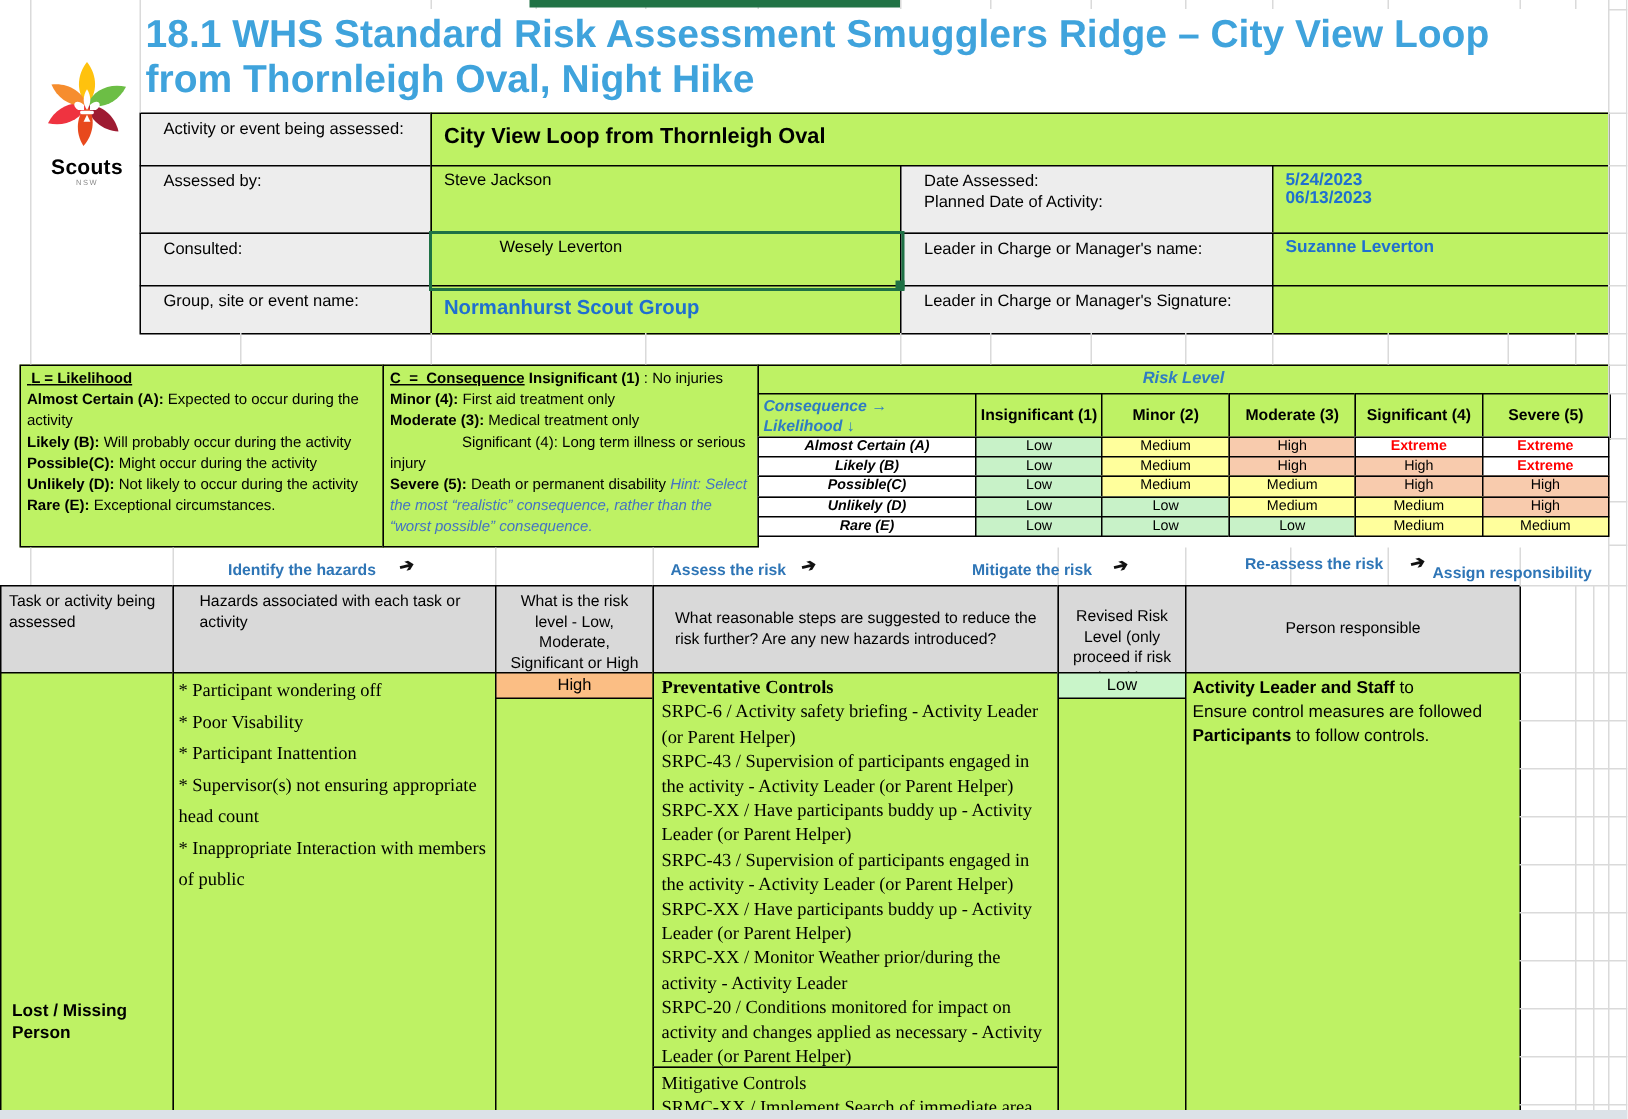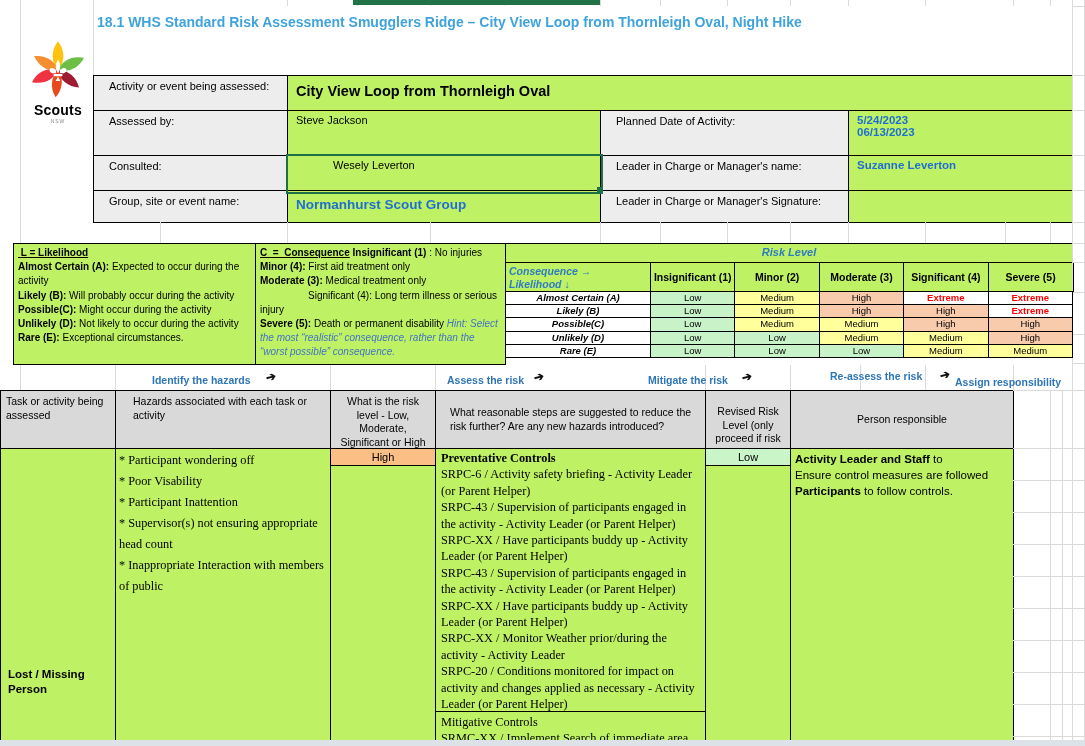--- a/index.html
+++ b/index.html
@@ -4,21 +4,21 @@
 <style>
   html,body{margin:0;padding:0;}
   body{width:1085px;height:746px;position:relative;background:#fff;
        font-family:"Liberation Sans",sans-serif;color:#000;overflow:hidden;}
   .abs{position:absolute;}
   .cell{position:absolute;box-sizing:border-box;border:1px solid #000;background:#bef264;}
   .lbl{background:#EDEDED;font-size:11px;padding:3px 15px;line-height:1.3;}
   .val{font-size:11px;padding:3px 8px;}
   .blue-val{color:#1F6FD0;font-weight:bold;}
   .gl{position:absolute;background:#DADADA;z-index:0;}
-  .title{position:absolute;left:97px;top:7px;width:950px;font-size:14px;font-weight:bold;
+  .title{position:absolute;left:97px;top:7px;width:950px;font-size:26px;font-weight:bold;
          color:#3FA3DC;line-height:30px;z-index:2;}
   .defbox{font-size:10px;line-height:14.2px;padding:2px 4px;white-space:pre-wrap;}
   .m-title{font-size:11px;font-weight:bold;font-style:italic;color:#2F7BC3;text-align:center;line-height:17px;}
   .m-corner{font-size:10.5px;font-weight:bold;font-style:italic;color:#2F7BC3;line-height:13px;padding:2px 3px;}
   .m-colhead{font-size:10.5px;font-weight:bold;text-align:center;line-height:28px;}
   .m-row{display:flex;height:14.2px;margin-top:-1px;}
   .m-label,.m-cell{box-sizing:border-box;border:1px solid #000;font-size:9.5px;line-height:12.5px;
                    text-align:center;margin-left:-1px;overflow:hidden;}
   .m-label{width:146px;font-weight:bold;font-style:italic;margin-left:0;background:#fff;}
   .m-cell{width:85.4px;}
@@ -65,20 +65,21 @@
 </div>
 
 <div class="title">18.1 WHS Standard Risk Assessment Smugglers Ridge – City View Loop from Thornleigh Oval, Night Hike</div>
 
 <div class="cell lbl" style="left:93px;top:75px;width:195px;height:36px;">Activity or event  being assessed:</div>
 <div class="cell val" style="left:287px;top:75px;width:786px;height:36px;font-size:14.5px;font-weight:bold;padding-top:7px;">City View Loop from Thornleigh Oval</div>
 
 <div class="cell lbl" style="left:93px;top:110px;width:195px;height:46px;">Assessed by:</div>
 <div class="cell val" style="left:287px;top:110px;width:314px;height:46px;">Steve Jackson</div>
 <div class="cell lbl" style="left:600px;top:110px;width:249px;height:46px;">
+  <div>Date Assessed:</div>
   <div>Planned Date of Activity:</div>
 </div>
 <div class="cell val blue-val" style="left:848px;top:110px;width:225px;height:46px;font-size:11.5px;">
   <div>5/24/2023</div>
   <div>06/13/2023</div>
 </div>
 
 <div class="cell lbl" style="left:93px;top:155px;width:195px;height:36px;">Consulted:</div>
 <div class="cell val" style="left:287px;top:155px;width:314px;height:36px;padding-left:45px;">Wesely Leverton</div>
 <div class="sel-border" style="left:286px;top:154px;width:313px;height:36px;"></div>

